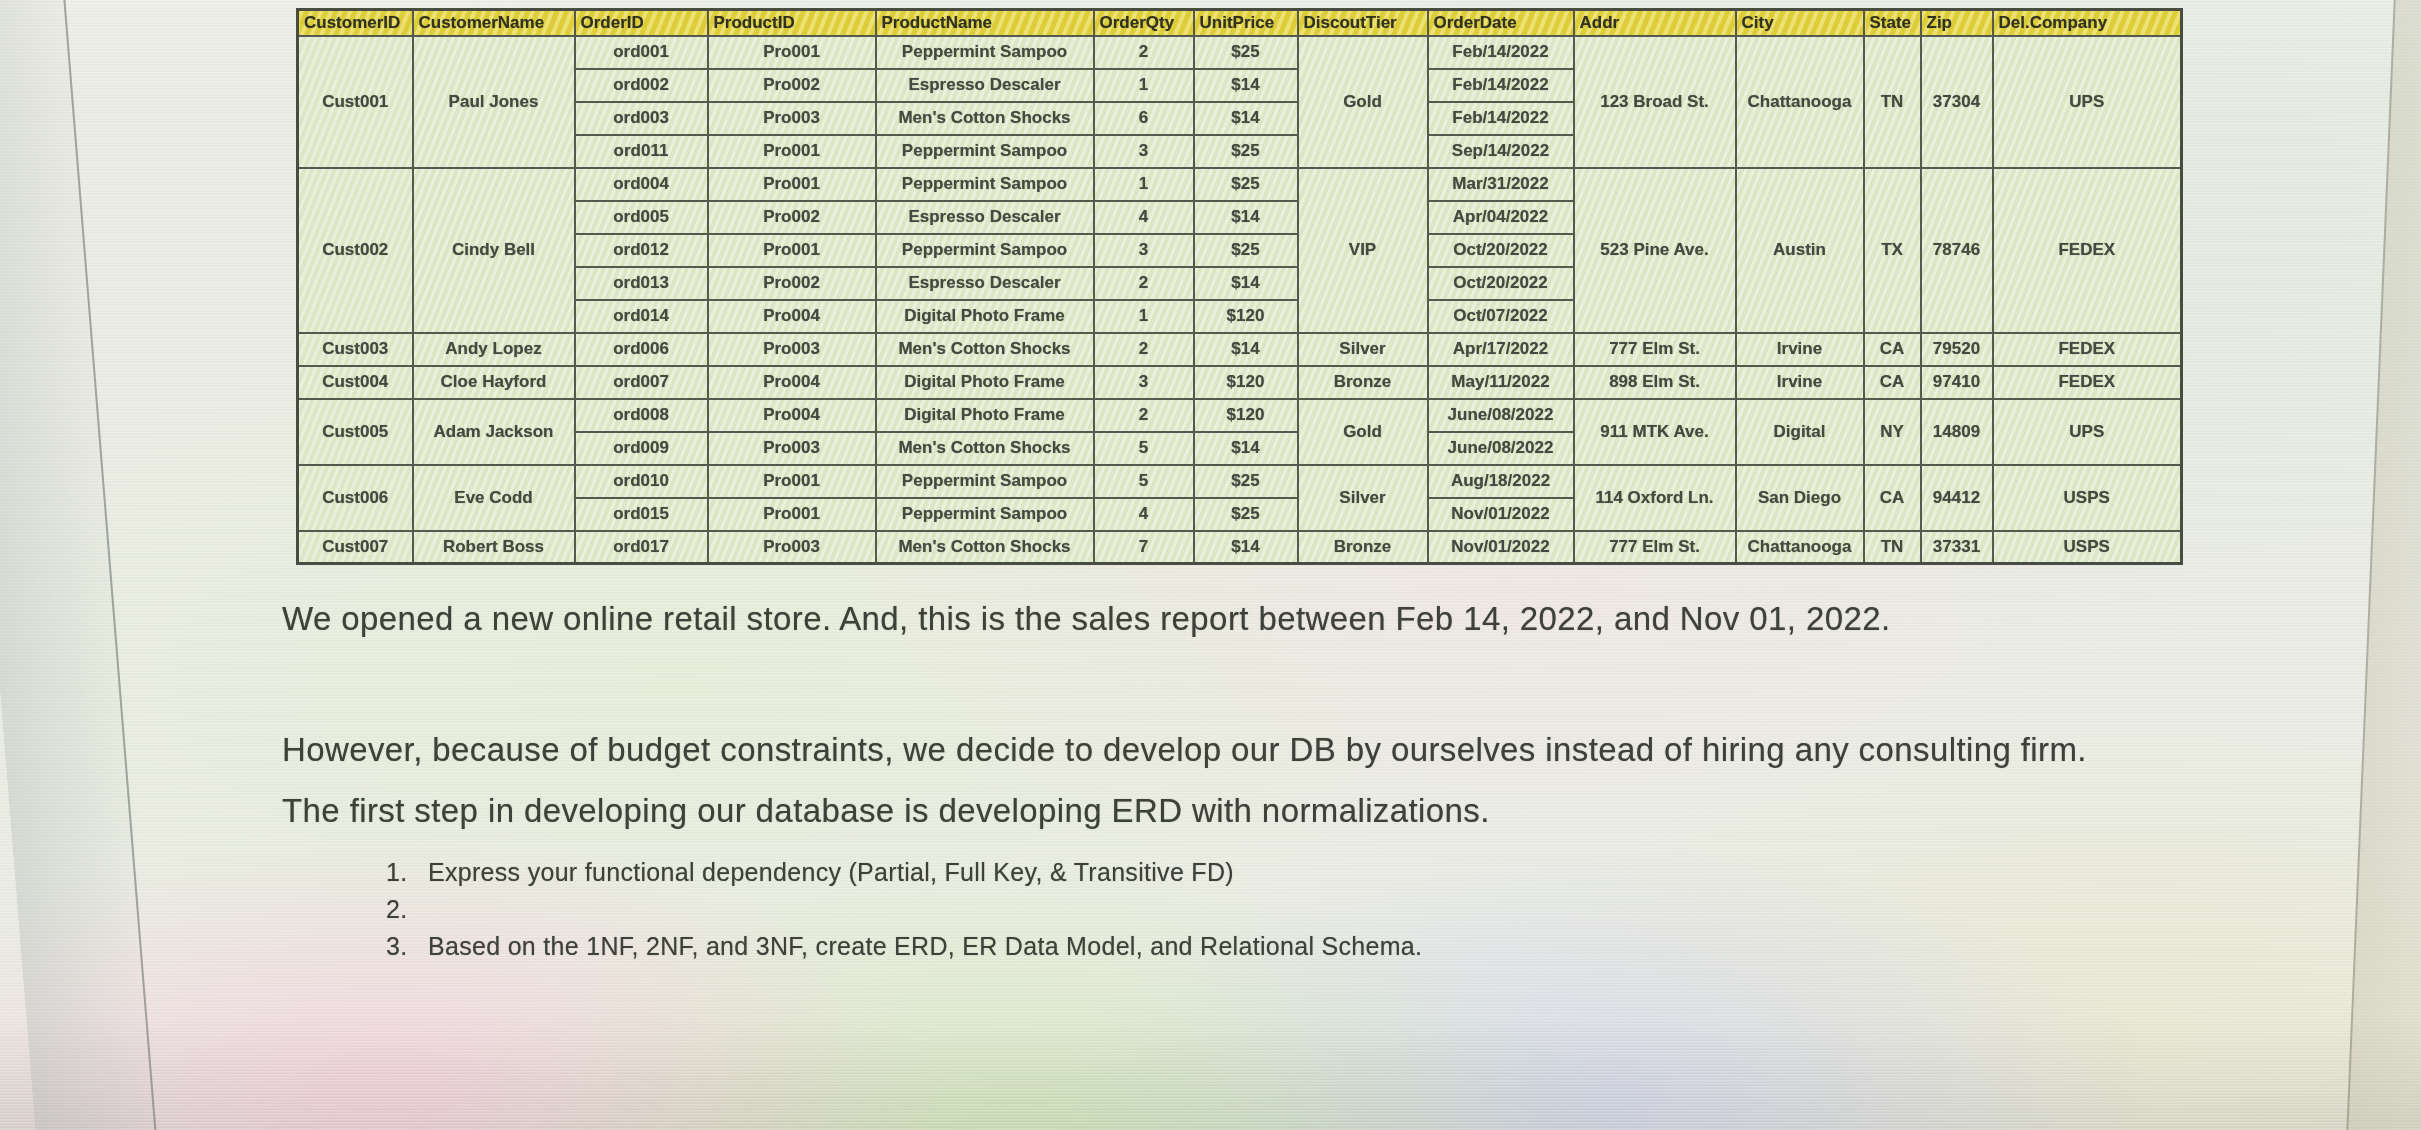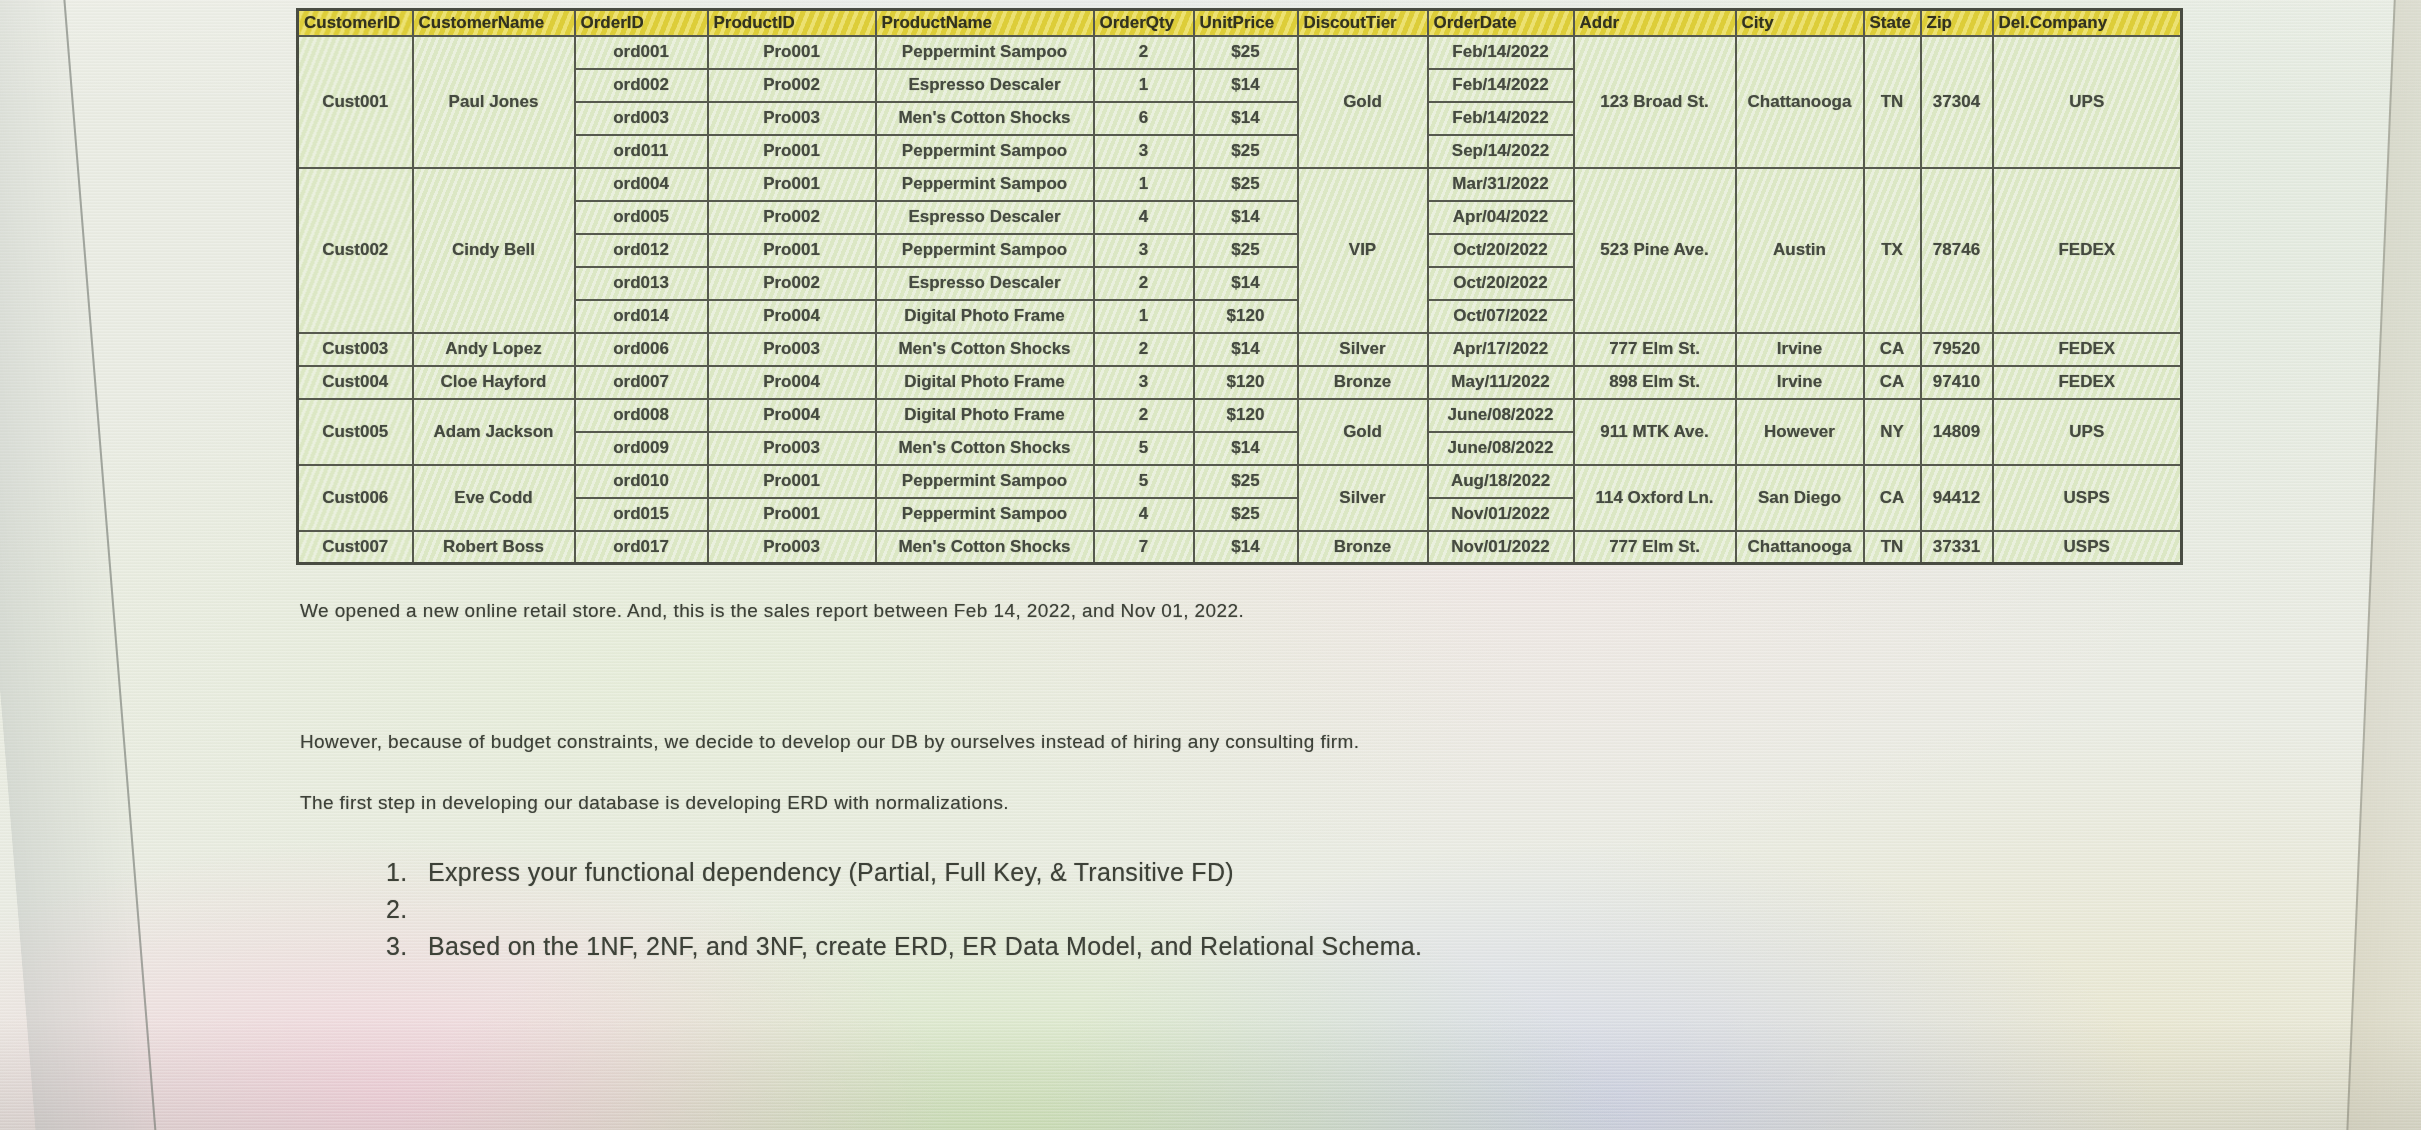--- a/index.html
+++ b/index.html
@@ -72,22 +72,22 @@
     color:var(--body-text);font-size:17px;font-weight:600;text-align:center;
     padding:0 2px;
   }
   col.c0{width:115px}col.c1{width:162px}col.c2{width:133px}col.c3{width:168px}
   col.c4{width:218px}col.c5{width:100px}col.c6{width:104px}col.c7{width:130px}
   col.c8{width:146px}col.c9{width:162px}col.c10{width:128px}col.c11{width:57px}
   col.c12{width:72px}col.c13{width:189px}
 
   
   .para{
-    position:absolute;left:300px;
-    font-size:19px;letter-spacing:0.4px;color:var(--para-text);
+    position:absolute;left:282px;
+    font-size:33px;letter-spacing:0.4px;color:var(--para-text);
     white-space:nowrap;text-shadow:0 0 1px rgba(62,66,56,0.5);
   }
   .p1{top:600px}.p2{top:666px}.p3{top:731px}.p4{top:792px}
   .tasks{position:absolute;left:386px;top:858px;}
   .task{
     display:flex;align-items:flex-start;height:37px;
     font-size:25px;letter-spacing:0.3px;color:var(--para-text);
     white-space:nowrap;text-shadow:0 0 1px rgba(62,66,56,0.5);
   }
   .task .num{width:42px;flex:0 0 42px;}
@@ -261,21 +261,21 @@
           <td rowspan="2">Cust005</td>
           <td rowspan="2">Adam Jackson</td>
           <td>ord008</td>
           <td>Pro004</td>
           <td>Digital Photo Frame</td>
           <td>2</td>
           <td>$120</td>
           <td rowspan="2">Gold</td>
           <td>June/08/2022</td>
           <td rowspan="2">911 MTK Ave.</td>
-          <td rowspan="2">However</td>
+          <td rowspan="2">Digital</td>
           <td rowspan="2">NY</td>
           <td rowspan="2">14809</td>
           <td rowspan="2">UPS</td>
         </tr>
         <tr>
           <td>ord009</td>
           <td>Pro003</td>
           <td>Men's Cotton Shocks</td>
           <td>5</td>
           <td>$14</td>

